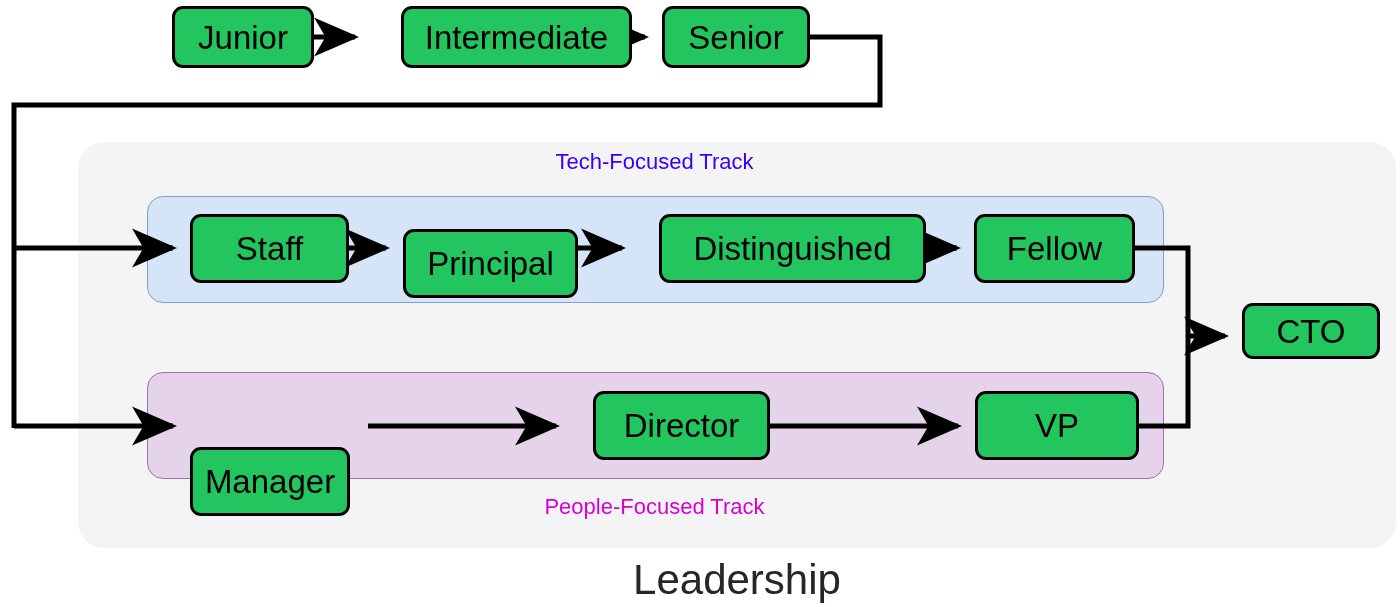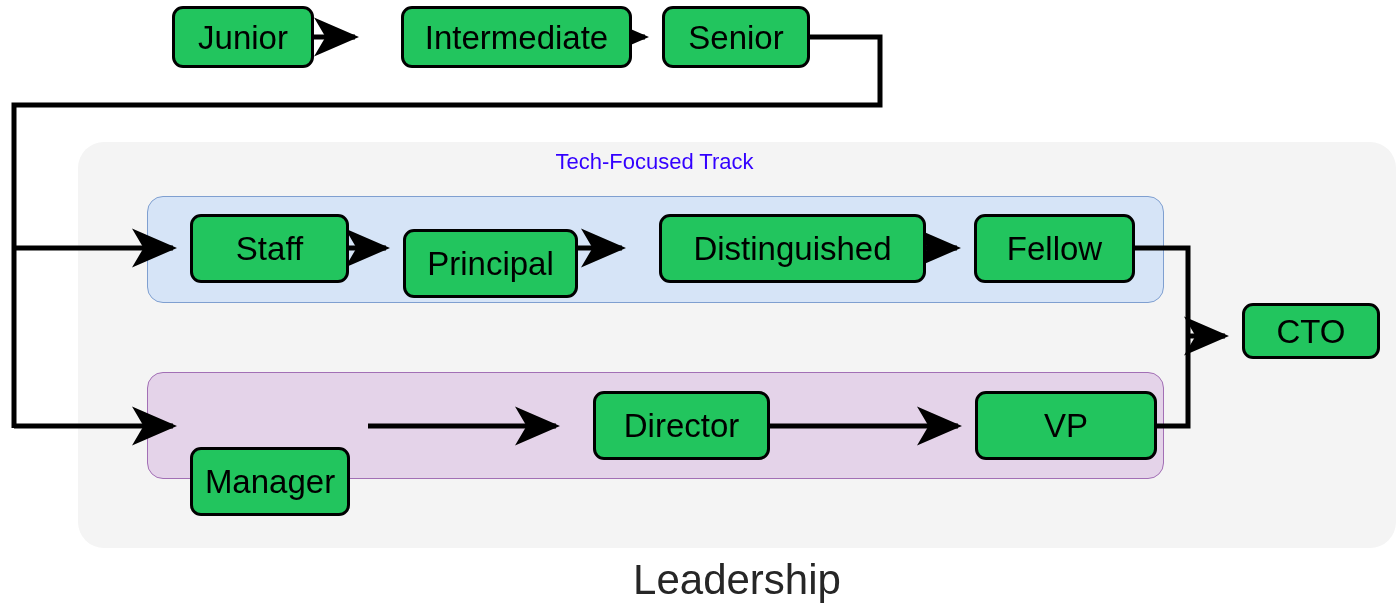--- a/index.html
+++ b/index.html
@@ -140,20 +140,21 @@
   <div class="node" style="left: 372px; top: 6px; width: 231px; height: 62px; margin-left: 29px;">Intermediate</div>
   <div class="node" style="left: 662px; top: 6px; width: 148px; height: 62px;">Senior</div>
 
   <div class="node" style="left: 190px; top: 214px; width: 159px; height: 69px;">Staff</div>
   <div class="node" style="left: 403px; top: 214px; width: 175px; height: 69px; margin-top: 15px;">Principal</div>
   <div class="node" style="left: 639px; top: 214px; width: 267px; height: 69px; margin-left: 20px;">Distinguished</div>
   <div class="node" style="left: 974px; top: 214px; width: 161px; height: 69px;">Fellow</div>
 
   <div class="node" style="left: 190px; top: 403px; width: 160px; height: 69px; margin-top: 44px;">Manager</div>
   <div class="node" style="left: 573px; top: 391px; width: 177px; height: 69px; margin-left: 20px;">Director</div>
-  <div class="node" style="left: 975px; top: 391px; width: 182px; height: 69px;">VP</div>
+  <div class="node" style="left: 975px; top: 391px; width: 164px; height: 69px;">VP</div>
 
   <div class="node" style="left: 1242px; top: 303px; width: 138px; height: 56px;">CTO</div>
 
   <div class="lane-caption tech" style="color: rgb(51, 0, 255);">Tech-Focused Track</div>
+  <div class="lane-caption people" style="color: rgb(214, 0, 214);">People-Focused Track</div>
   <div class="group-caption" style="color: rgb(38, 38, 38);">Leadership</div>
 
 </div>
 
 </body></html>

